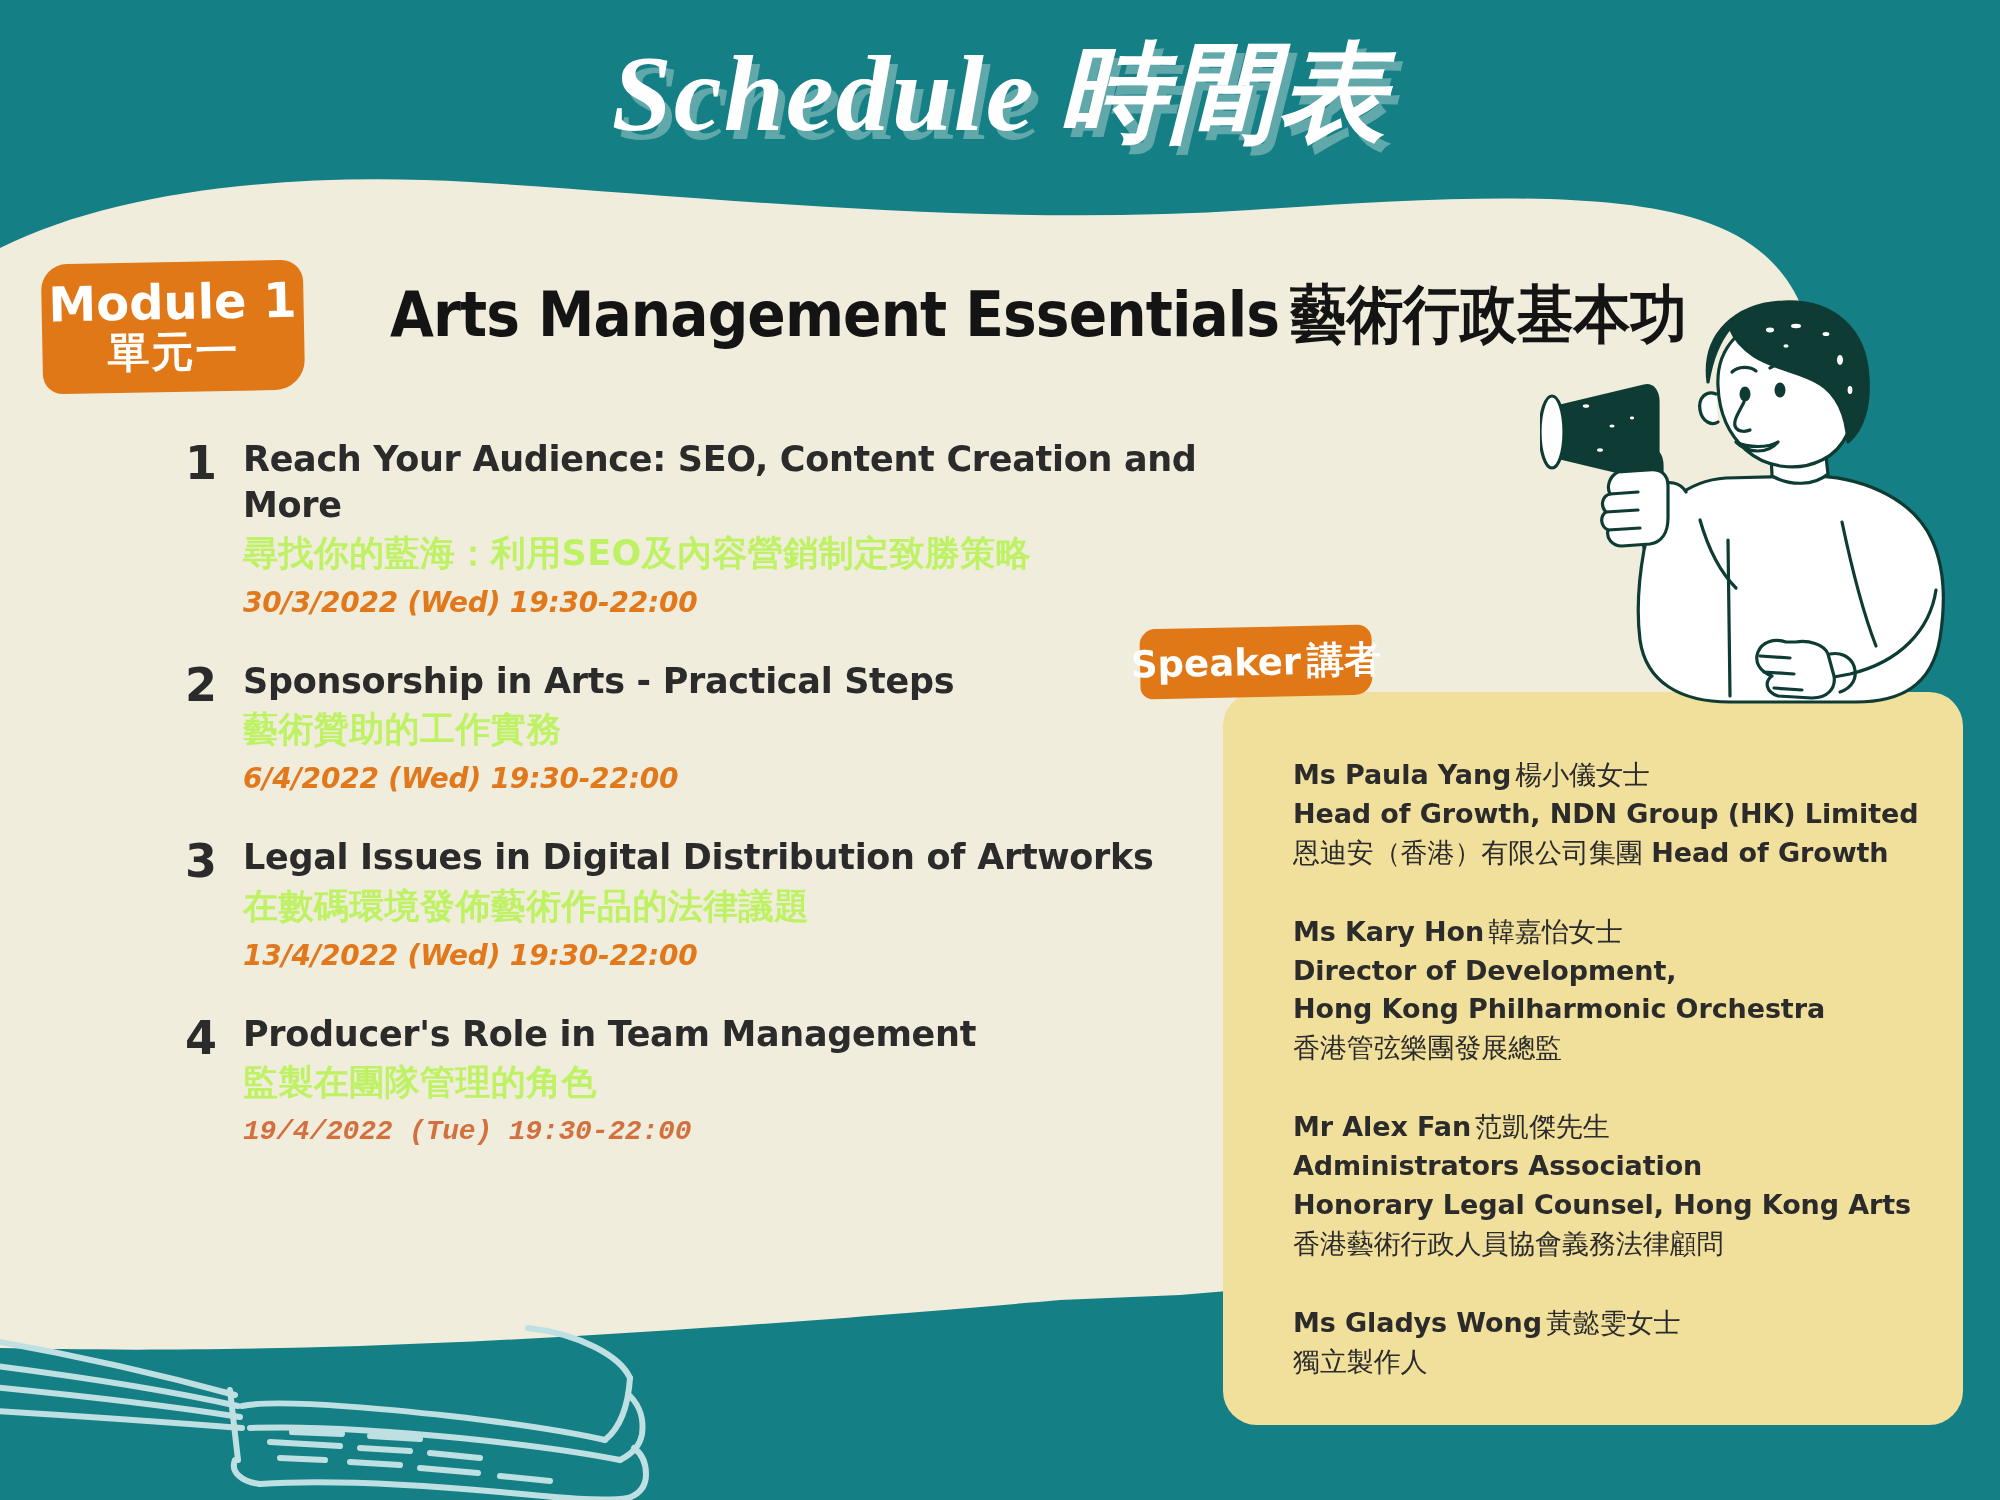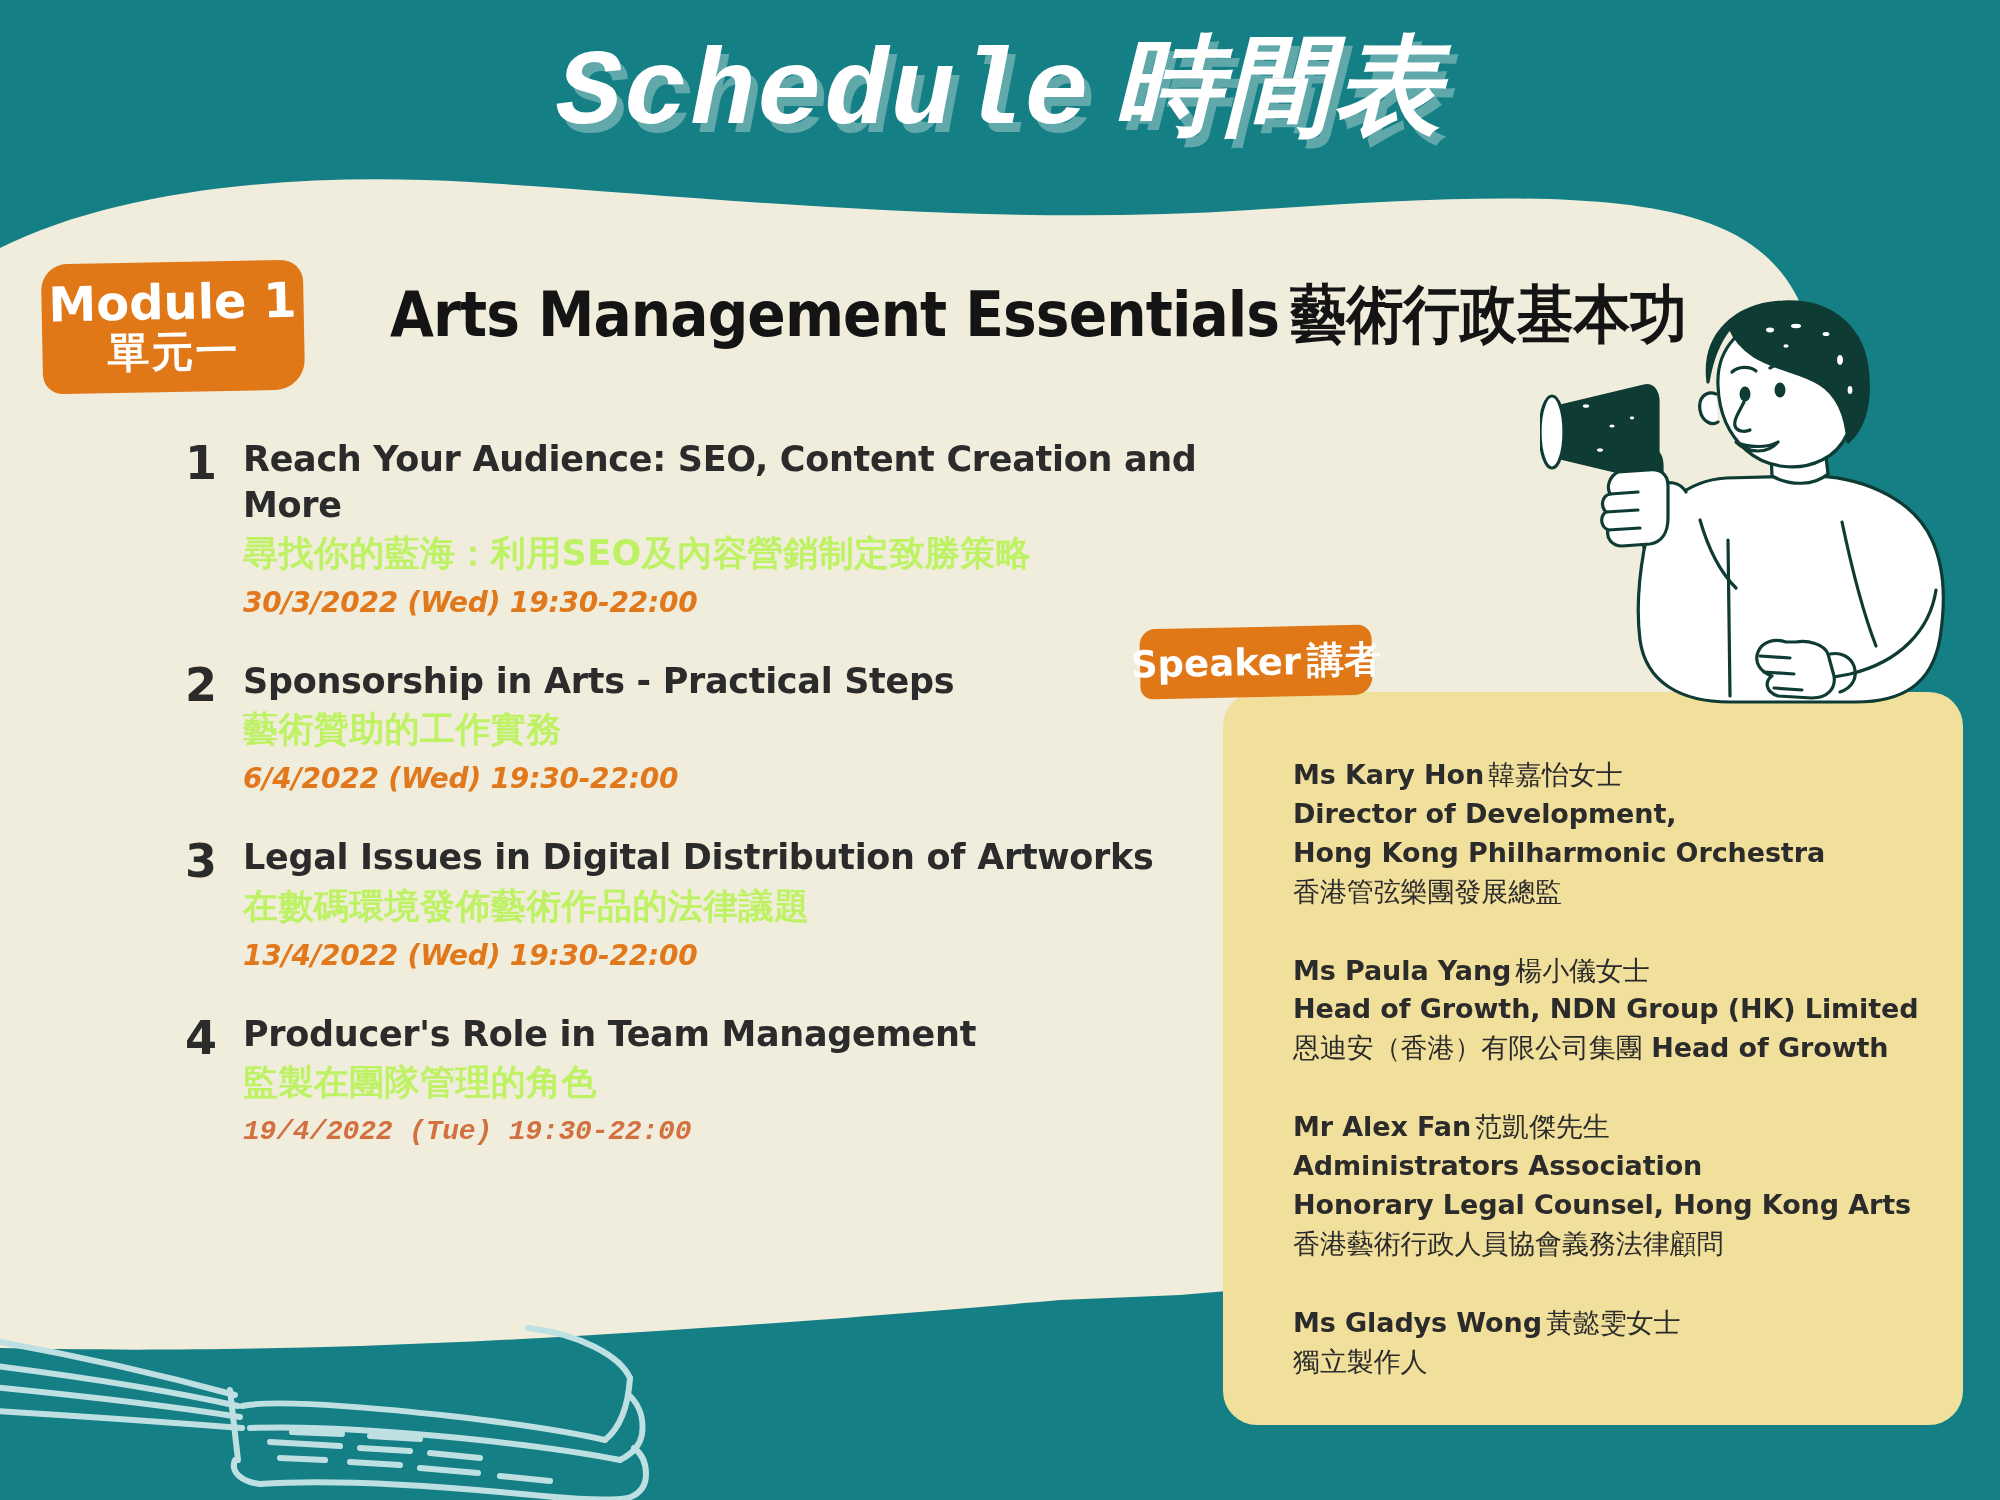--- a/index.html
+++ b/index.html
@@ -11,21 +11,21 @@
     overflow:hidden;
   }
 
   
   #title-bar{
     position:absolute; top:32px; left:0; width:2000px;
     text-align:center; z-index:30;
   }
   #title-bar .title-text{
     display:inline-block;
-    font-family:Liberation Mono, monospace;
+    font-family:Liberation Serif, serif;
     font-size:108px;
     font-weight:700;
     font-style:italic;
     letter-spacing:2px;
     color:#FFFFFF;
     text-shadow:7px 9px 0 rgba(110,175,178,0.85);
     line-height:1.15;
   }
 
   
@@ -275,30 +275,30 @@
       <span class="s-zh">監製在團隊管理的角色</span>
       <span class="s-date">19/4/2022 (Tue) 19:30-22:00</span>
     </div>
   </div>
 
 </div>
 
 <div id="speaker-panel">
 
   <div class="speaker-entry">
+    <span class="sp-line sp-name"><span class="nm">Ms Paula Yang</span><span class="zh">楊小儀女士</span></span>
+    <span class="sp-line bold">Head of Growth, NDN Group (HK) Limited</span>
+    <span class="sp-line reg"><span>恩迪安（香港）有限公司集團 </span><span class="tail-bold">Head of Growth</span></span>
+  </div>
+
+  <div class="speaker-entry">
     <span class="sp-line sp-name"><span class="nm">Ms Kary Hon</span><span class="zh">韓嘉怡女士</span></span>
     <span class="sp-line bold">Director of Development,</span>
     <span class="sp-line bold">Hong Kong Philharmonic Orchestra</span>
     <span class="sp-line reg">香港管弦樂團發展總監</span>
-  </div>
-
-  <div class="speaker-entry">
-    <span class="sp-line sp-name"><span class="nm">Ms Paula Yang</span><span class="zh">楊小儀女士</span></span>
-    <span class="sp-line bold">Head of Growth, NDN Group (HK) Limited</span>
-    <span class="sp-line reg"><span>恩迪安（香港）有限公司集團 </span><span class="tail-bold">Head of Growth</span></span>
   </div>
 
   <div class="speaker-entry">
     <span class="sp-line sp-name"><span class="nm">Mr Alex Fan</span><span class="zh">范凱傑先生</span></span>
     <span class="sp-line bold">Administrators Association</span>
     <span class="sp-line bold">Honorary Legal Counsel, Hong Kong Arts</span>
     <span class="sp-line reg">香港藝術行政人員協會義務法律顧問</span>
   </div>
 
   <div class="speaker-entry">

